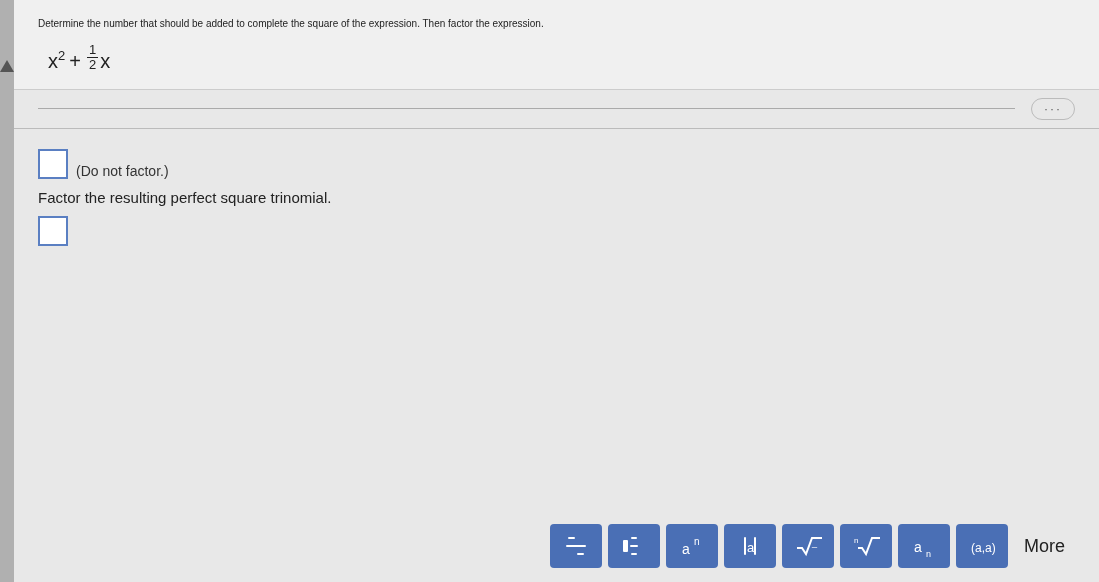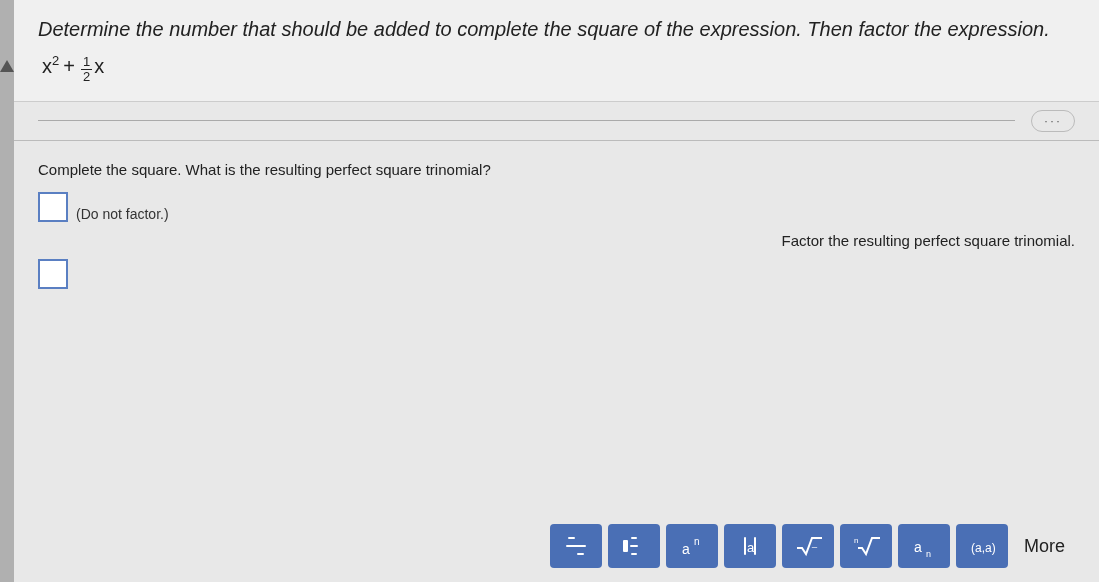--- a/index.html
+++ b/index.html
@@ -38,33 +38,32 @@
       flex-direction: column;
     }
 
     .question-area {
       background: #f0f0f0;
       padding: 18px 24px 16px 24px;
       border-bottom: 1px solid #ccc;
     }
 
     .question-text {
-      font-size: 20px;
+      font-size: 10px;
       color: #222;
       margin-bottom: 14px;
       font-weight: normal;
-      font-style: italic;
     }
 
     .expression {
       font-size: 20px;
       color: #222;
-      margin-left: 4px;
-      display: flex;
-      align-items: flex-start;
+      margin-left: 10px;
+      display: flex;
+      align-items: flex-end;
     }
 
     .expr-sup {
       font-size: 13px;
       vertical-align: super;
       line-height: 0;
     }
 
     .expr-frac {
       display: inline-flex;
@@ -146,21 +145,20 @@
       font-size: 14px;
       color: #333;
       padding-top: 4px;
       font-style: normal;
     }
 
     .factor-label {
       font-size: 15px;
       color: #222;
       margin: 10px 0 10px 0;
-      text-align: right;
     }
 
     .answer-box-single {
       width: 30px;
       height: 30px;
       border: 2px solid #5a7fc2;
       background: white;
     }
 
     .toolbar {
@@ -223,21 +221,20 @@
       <span style="font-size:20px;">x</span>
     </div>
   </div>
 
   <div class="divider-row">
     <div class="divider-line"></div>
     <button class="dots-button">···</button>
   </div>
 
   <div class="answer-area">
-    <div class="complete-label">Complete the square. What is the resulting perfect square trinomial?</div>
 
     <div class="input-row">
       <div class="answer-box"></div>
       <span class="do-not-factor">(Do not factor.)</span>
     </div>
 
     <div class="factor-label">Factor the resulting perfect square trinomial.</div>
 
     <div class="answer-box-single"></div>
   </div>

